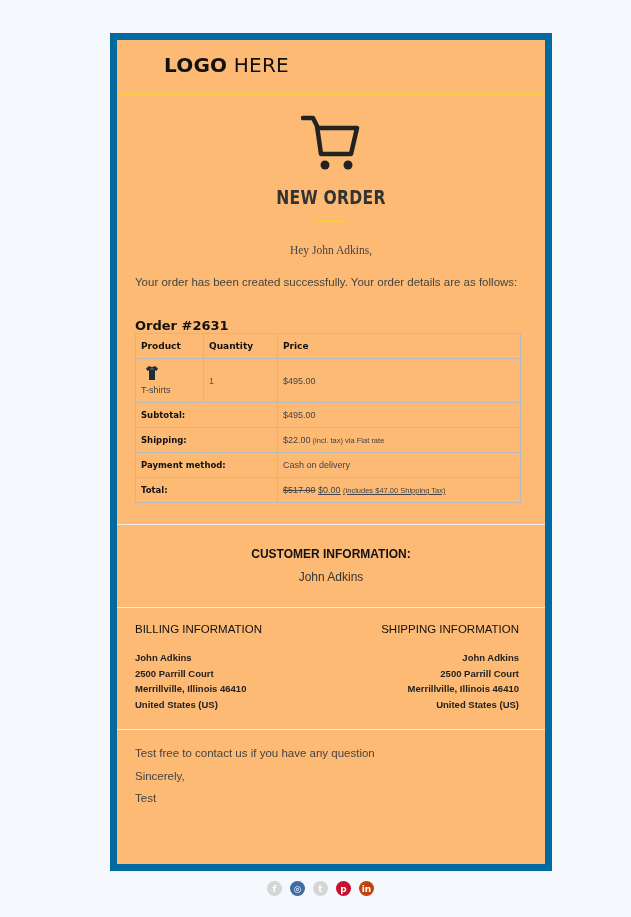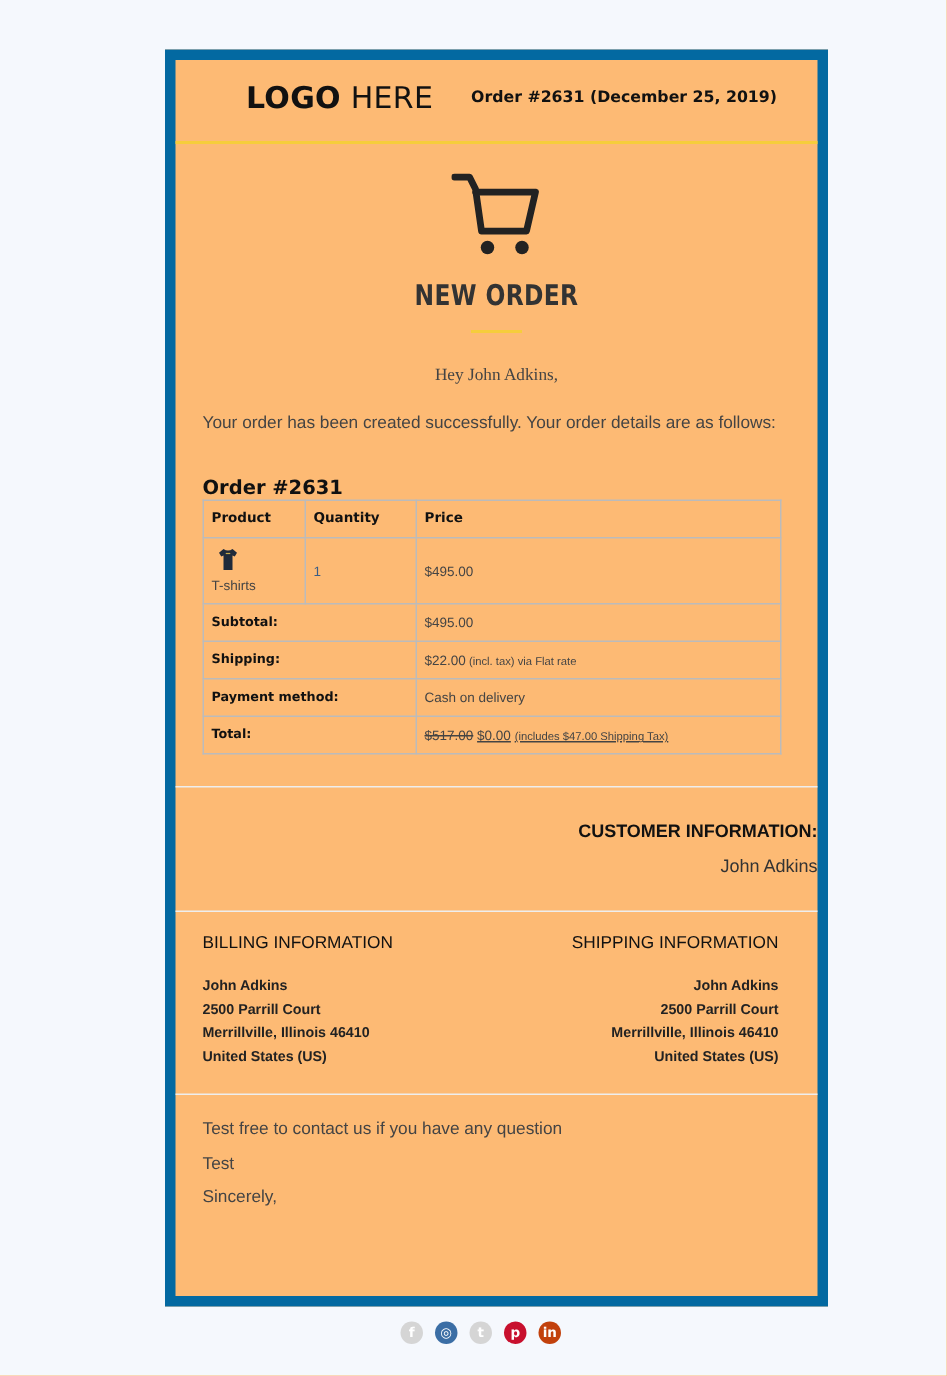--- a/index.html
+++ b/index.html
@@ -21,42 +21,41 @@
   table.items td, table.items th { border:1px solid #bbb; font-size:9px; text-align:left; vertical-align:middle; padding:0 5px; }
   table.items th { font-family:"DejaVu Sans", sans-serif; font-weight:bold; color:#111; height:24px; }
   table.items td { font-family:"Liberation Sans", sans-serif; color:#444; height:24px; }
   table.items td.lbl { font-family:"DejaVu Sans", sans-serif; font-weight:bold; color:#111; font-size:8.5px; }
   .prod-cell { height:43px !important; }
   .tshirt { display:block; width:12px; height:14px; margin:0 0 5px 5px; }
   .small { font-size:7.5px; }
   .strike { text-decoration:line-through; }
   .ul { text-decoration:underline; }
   .section { border-top:1px solid #eee; }
-  .cust { height:82px; text-align:right; margin-top:21px; }
+  .cust { height:82px; text-align:center; margin-top:21px; }
   .cust-title { font-family:"Liberation Sans", sans-serif; font-weight:bold; font-size:12px; color:#111; padding-top:22px; }
   .cust-name { font-family:"Liberation Sans", sans-serif; font-size:12px; color:#333; margin-top:9px; }
   .addr { height:121px; position:relative; }
   .addr-col { position:absolute; top:15px; font-family:"Liberation Sans", sans-serif; }
   .addr-col.left { left:18px; text-align:left; }
   .addr-col.right { right:26px; text-align:right; }
   .addr-title { font-weight:normal; font-size:11.5px; color:#111; }
   .addr-line { font-weight:bold; font-size:9.5px; color:#222; line-height:15.5px; }
   .addr-lines { margin-top:15px; }
   .closing { padding:17px 18px 0; font-family:"Liberation Sans", sans-serif; font-size:11.5px; color:#444; }
   .closing div { height:22.5px; }
   .social { position:absolute; top:881px; left:267px; display:flex; gap:8px; }
   .social span { width:15px; height:15px; border-radius:50%; display:flex; align-items:center; justify-content:center; font-family:"DejaVu Sans", sans-serif; font-size:9px; font-weight:bold; color:#fff; }
 </style>
 </head>
 <body>
 
 <div class="card">
   <div class="header">
     <div class="logo"><b>LOGO</b><span> HERE</span></div>
-    <div class="order-meta">Order #2631 (December 25, 2019)</div>
   </div>
 
   <div class="hero">
     <svg class="cart" viewBox="0 0 60 58">
       <path d="M2 4 H12 L16 12 L20 40 H50 L56 14 H16" fill="none" stroke="#222" stroke-width="4.5" stroke-linejoin="round" stroke-linecap="round"></path>
       <circle cx="24" cy="51" r="4.5" fill="#222"></circle>
       <circle cx="47" cy="51" r="4.5" fill="#222"></circle>
     </svg>
     <div class="hero-title">NEW ORDER</div>
     <div class="hero-bar"></div>
@@ -126,22 +125,22 @@
         <div class="addr-line">John Adkins</div>
         <div class="addr-line">2500 Parrill Court</div>
         <div class="addr-line">Merrillville, Illinois 46410</div>
         <div class="addr-line">United States (US)</div>
       </div>
     </div>
   </div>
 
   <div class="section closing">
     <div>Test free to contact us if you have any question</div>
+    <div>Sincerely,</div>
     <div>Test</div>
-    <div>Sincerely,</div>
   </div>
 </div>
 
 <div class="social">
   <span style="background:#d5d5d5">f</span>
   <span style="background:#3b6ea5">◎</span>
   <span style="background:#d5d5d5">t</span>
   <span style="background:#c8102e">p</span>
   <span style="background:#c2410c">in</span>
 </div>

